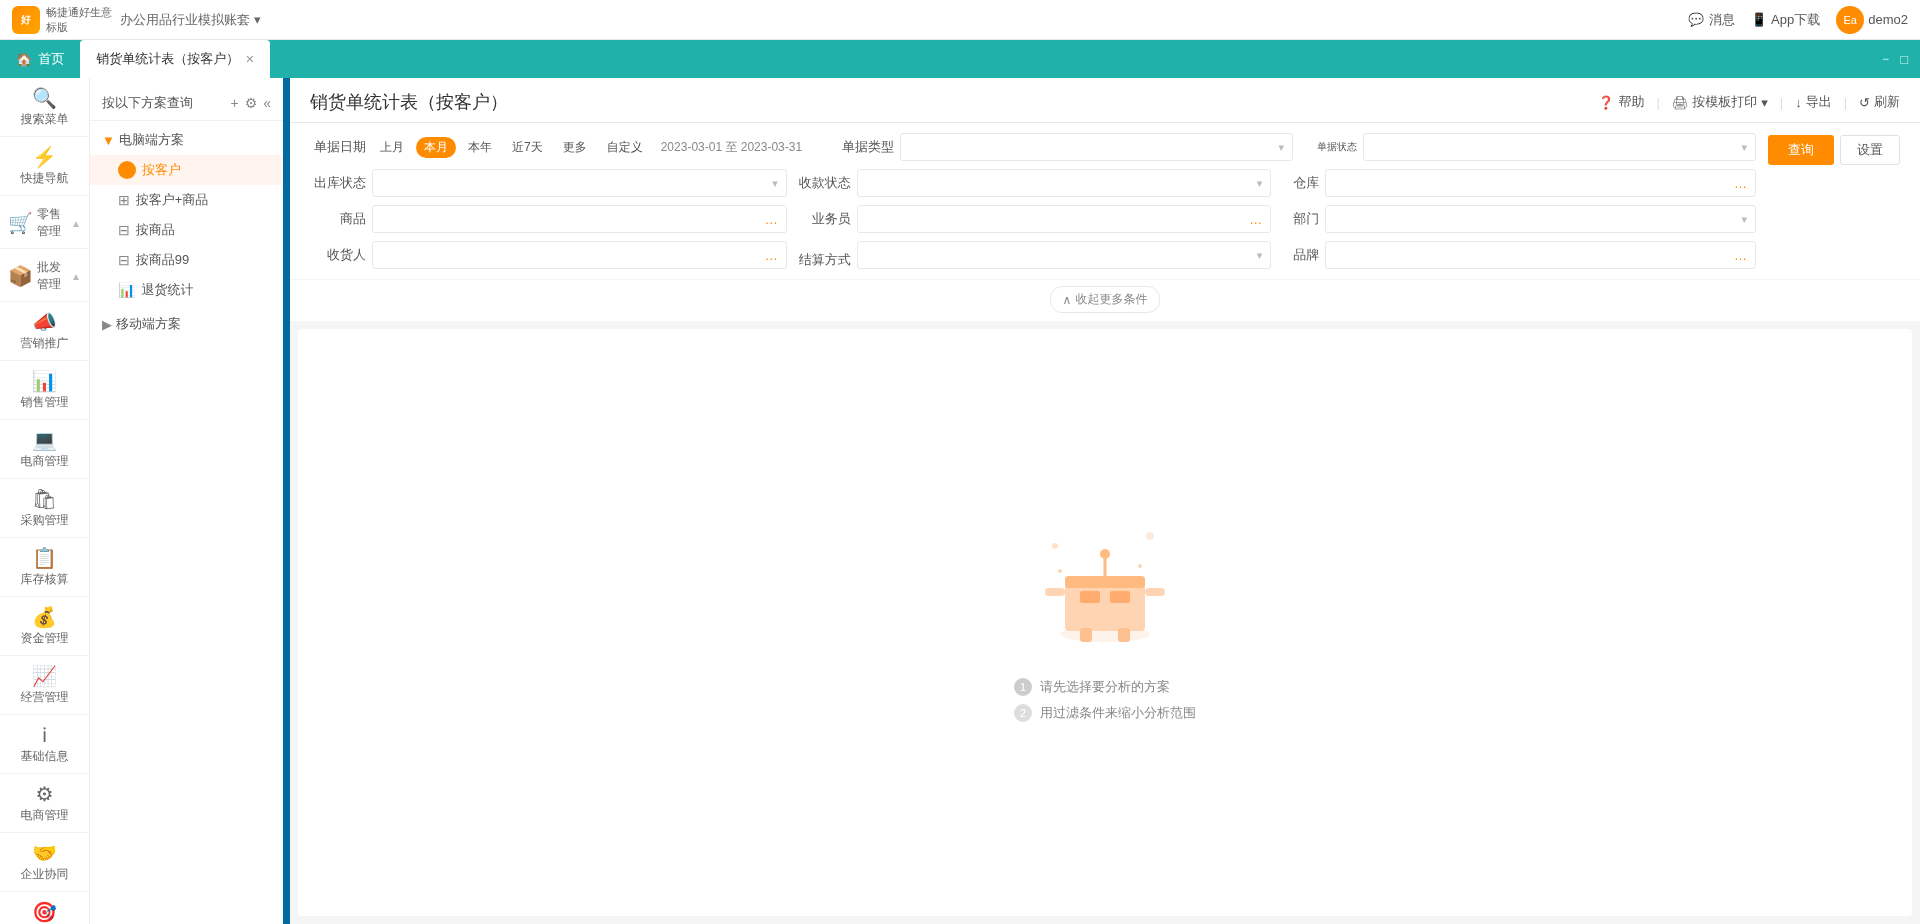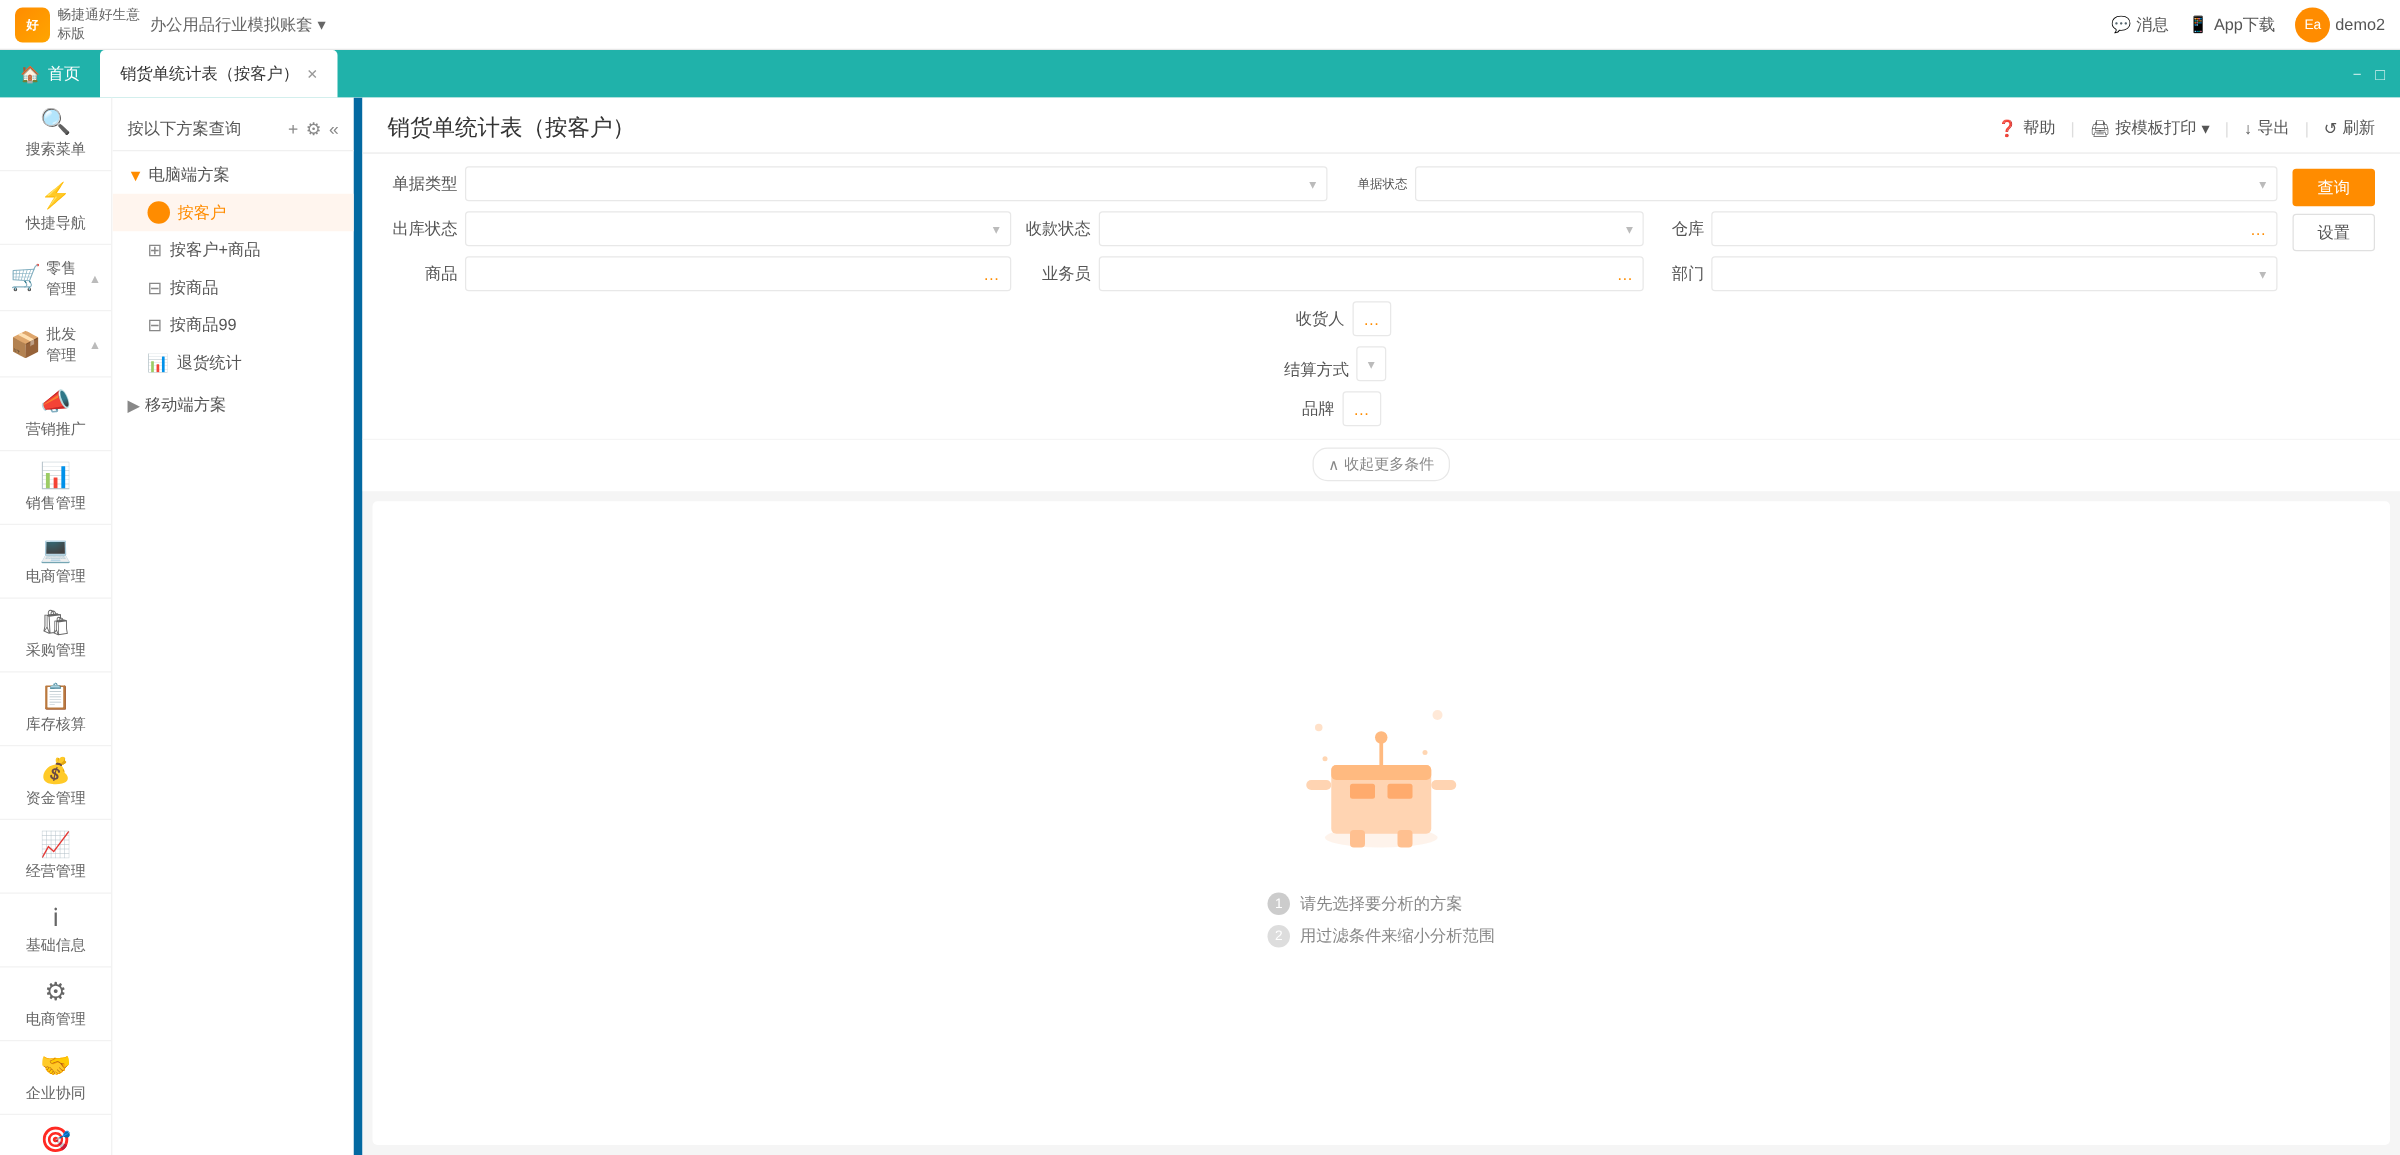--- a/index.html
+++ b/index.html
@@ -49,21 +49,21 @@
     .page-actions { display: flex; align-items: center; gap: 12px; }
     .page-action { display: flex; align-items: center; gap: 4px; color: #555; font-size: 13px; cursor: pointer; }
     .page-action-divider { color: #ddd; }
     .date-shortcuts { display: flex; align-items: center; gap: 4px; }
     .date-shortcut { padding: 2px 8px; border-radius: 3px; font-size: 12px; cursor: pointer; color: #555; }
     .date-shortcut.active { background: #ff8c00; color: white; border-radius: 12px; }
     .date-range { font-size: 12px; color: #888; margin-left: 4px; }
     .select-control-full { flex: 1; }
 
     
-    .query-btns { display: flex; flex-direction: column; gap: 6px; margin-left: 8px; flex-shrink: 0; }
+    .query-btns { display: flex; flex-direction: row; gap: 6px; margin-left: 8px; flex-shrink: 0; }
     .btn-query { background: #ff8c00; color: white; border: none; padding: 6px 20px; border-radius: 3px; font-size: 13px; cursor: pointer; height: 30px; }
     .btn-settings { background: white; color: #555; border: 1px solid #e0e0e0; padding: 4px 16px; border-radius: 3px; font-size: 13px; cursor: pointer; height: 30px; }
 
     
     .empty-state { flex: 1; display: flex; flex-direction: column; align-items: center; justify-content: center; background: white; margin: 8px; border-radius: 4px; }
     .empty-text { margin-top: 20px; text-align: left; }
     .empty-text-item { display: flex; align-items: center; gap: 8px; font-size: 13px; color: #888; margin-bottom: 8px; }
     .empty-num { width: 18px; height: 18px; border-radius: 50%; background: #ccc; color: white; display: flex; align-items: center; justify-content: center; font-size: 11px; flex-shrink: 0; }
 
     
@@ -275,20 +275,32 @@
         </div>
       </div>
     </div>
 
     <div class="filter-section">
       <div style="padding: 10px 20px 0; display: flex; align-items: flex-start; gap: 0;">
 
         <div style="flex: 1;">
 
           <div style="display: flex; align-items: center; gap: 8px; margin-bottom: 8px;">
+            <div style="display: flex; align-items: center; gap: 6px; min-width: 520px;">
+              <span style="font-size:13px;color:#555;min-width:56px;text-align:right;">单据日期</span>
+              <div class="date-shortcuts">
+                <span class="date-shortcut">上月</span>
+                <span class="date-shortcut active">本月</span>
+                <span class="date-shortcut">本年</span>
+                <span class="date-shortcut">近7天</span>
+                <span class="date-shortcut">更多</span>
+                <span class="date-shortcut">自定义</span>
+              </div>
+              <span class="date-range">2023-03-01 至 2023-03-31</span>
+            </div>
             <div style="display: flex; align-items: center; gap: 6px; flex: 1;">
               <span style="font-size:13px;color:#555;min-width:56px;text-align:right;">单据类型</span>
               <div class="fv select-control-full" style="flex:1;">
                 <span></span>
                 <span class="arrow">▾</span>
               </div>
             </div>
             <div style="display: flex; align-items: center; gap: 6px; flex: 1;">
               <span style="font-size:10px;color:#555;min-width:56px;text-align:right;">单据状态</span>
               <div class="fv select-control-full" style="flex:1;">
@@ -339,21 +351,21 @@
             </div>
             <div style="display: flex; align-items: center; gap: 6px; flex: 1;">
               <span style="font-size:13px;color:#555;min-width:40px;text-align:right;">部门</span>
               <div class="fv" style="flex:1;">
                 <span></span>
                 <span class="arrow">▾</span>
               </div>
             </div>
           </div>
 
-          <div style="display: flex; align-items: center; gap: 8px; margin-bottom: 4px; flex-direction: column;">
+          <div style="display: flex; align-items: center; gap: 8px; margin-bottom: 4px;">
             <div style="display: flex; align-items: center; gap: 6px; flex: 1;">
               <span style="font-size:13px;color:#555;min-width:56px;text-align:right;">收货人</span>
               <div class="fv" style="flex:1;">
                 <span></span>
                 <span class="dots">…</span>
               </div>
             </div>
             <div style="display: flex; align-items: flex-end; gap: 6px; flex: 1;">
               <span style="font-size:13px;color:#555;min-width:56px;text-align:right;">结算方式</span>
               <div class="fv" style="flex:1;">

